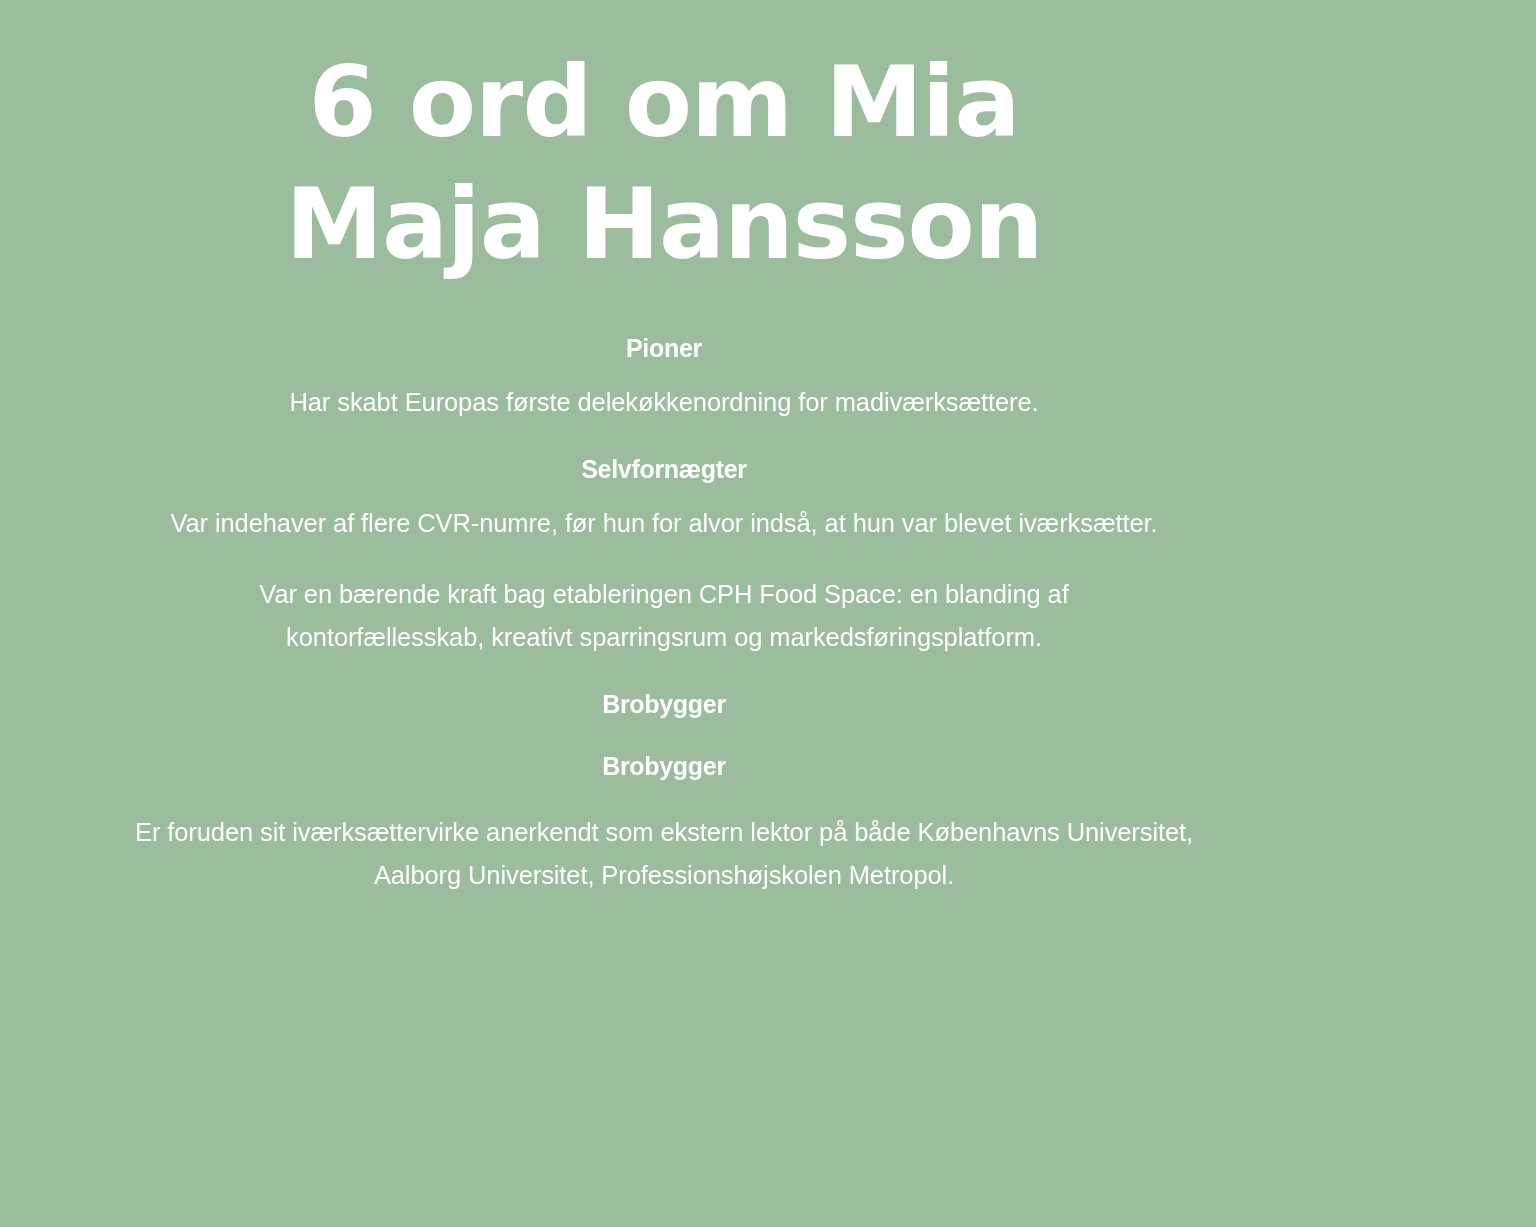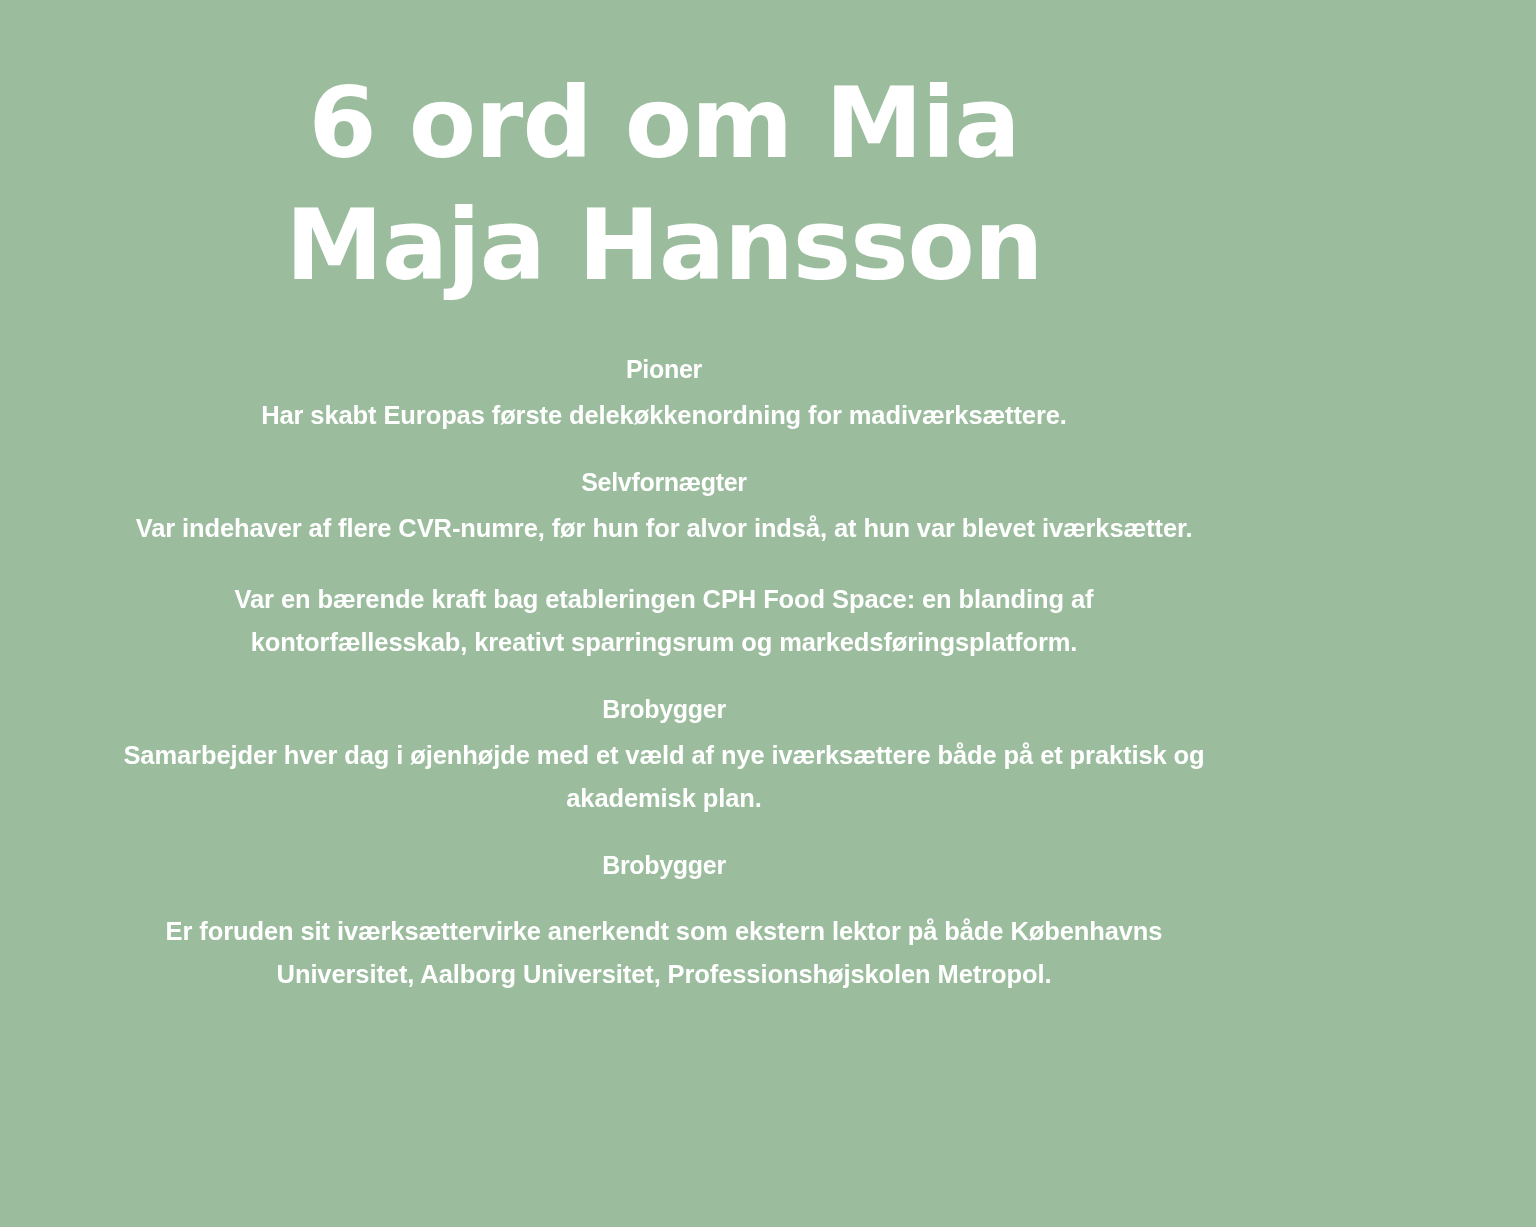--- a/index.html
+++ b/index.html
@@ -11,21 +11,21 @@
       height: 1227px;
       background: #9bbd9e;
       color: #ffffff;
       font-family: "Liberation Sans", "DejaVu Sans", sans-serif;
       overflow: hidden;
     }
     .page {
       width: 1328px;
       height: 1227px;
       box-sizing: border-box;
-      padding-top: 62px;
+      padding-top: 41px;
       text-align: center;
     }
     .title {
       margin: 0 auto;
       width: 1000px;
       font-family: "DejaVu Sans", "Liberation Sans", sans-serif;
       font-weight: bold;
       font-size: 98px;
       line-height: 122px;
       letter-spacing: -1px;
@@ -36,26 +36,26 @@
     }
     .entry {
       margin: 0 auto 28px auto;
       width: 1160px;
     }
     .entry-heading {
       font-family: "Liberation Sans", sans-serif;
       font-weight: bold;
       font-size: 25px;
       line-height: 34px;
-      margin: 0;
+      margin: 16px;
       letter-spacing: -0.3px;
     }
     .entry-text {
       font-family: "Liberation Sans", sans-serif;
-      font-weight: bold;
+      font-weight: normal;
       font-size: 25.5px;
       line-height: 43px;
       margin: 8px 0 0 0;
       letter-spacing: -0.1px;
     }
   </style>
 </head>
 <body>
 
 <div class="page">
@@ -71,21 +71,20 @@
       <p class="entry-heading">Selvfornægter</p>
       <p class="entry-text" style="width:1160px;margin-left:auto;margin-right:auto;text-align:center;">Var indehaver af flere CVR-numre, før hun for alvor indså, at hun var blevet iværksætter.</p>
     </div>
 
     <div class="entry">
       <p class="entry-text" style="width:950px;margin-left:auto;margin-right:auto;">Var en bærende kraft bag etableringen CPH Food Space: en blanding af kontorfællesskab, kreativt sparringsrum og markedsføringsplatform.</p>
     </div>
 
     <div class="entry">
       <p class="entry-heading">Brobygger</p>
-      <p class="entry-text" style="width:1150px;margin-left:auto;margin-right:auto;">Samarbejder hver dag i øjenhøjde med et væld af nye iværksættere både på et praktisk og akademisk plan.</p>
     </div>
 
     <div class="entry">
       <p class="entry-heading">Brobygger</p>
     </div>
 
     <div class="entry">
       <p class="entry-text" style="width:1080px;margin-left:auto;margin-right:auto;">Er foruden sit iværksættervirke anerkendt som ekstern lektor på både Københavns Universitet, Aalborg Universitet, Professionshøjskolen Metropol.</p>
     </div>
   </div>

